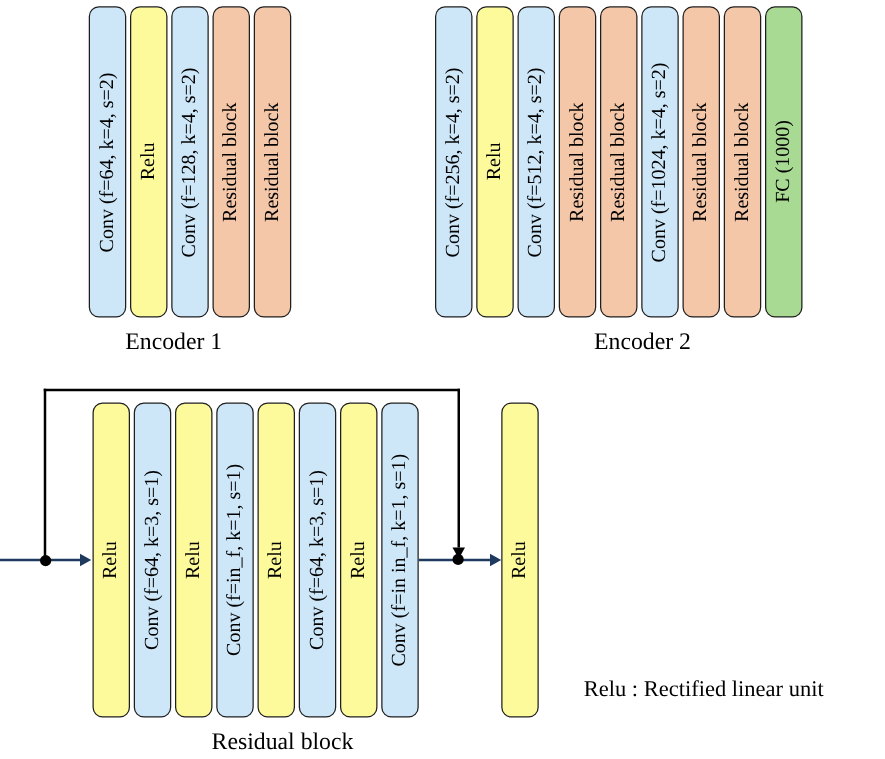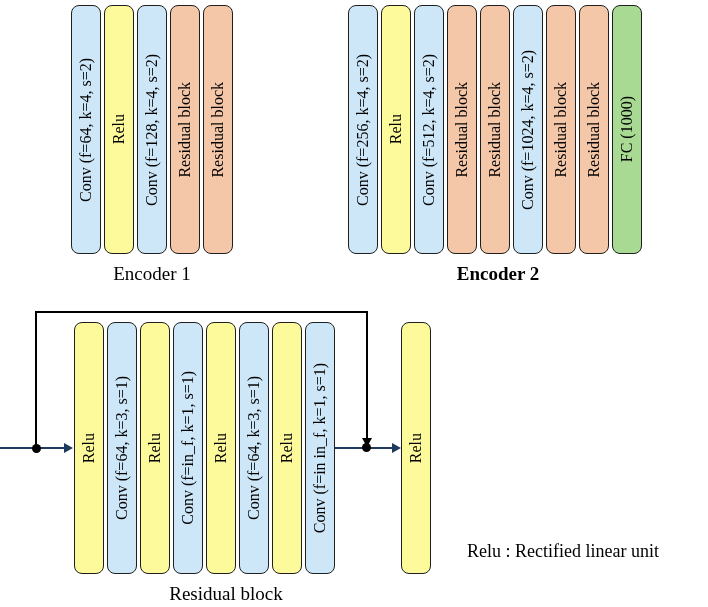--- a/index.html
+++ b/index.html
@@ -98,21 +98,21 @@
       <div class="bar" style="background: rgb(205, 231, 248); border-color: rgb(31, 31, 31);">
         <span class="bar-text">Conv (f=128, k=4, s=2)</span>
       </div>
       <div class="bar" style="background: rgb(244, 199, 168); border-color: rgb(31, 31, 31);">
         <span class="bar-text">Residual block</span>
       </div>
       <div class="bar" style="background: rgb(244, 199, 168); border-color: rgb(31, 31, 31);">
         <span class="bar-text">Residual block</span>
       </div>
     </div>
-  <div class="group-label" style="left:72px; top:263px;">Encoder 1</div>
+  <div class="group-label" style="left:59px; top:263px;">Encoder 1</div>
 
   <div class="group" id="encoder2-bars" style="left:348px; top:5px; height:249px;">
       <div class="bar" style="background: rgb(205, 231, 248); border-color: rgb(31, 31, 31);">
         <span class="bar-text">Conv (f=256, k=4, s=2)</span>
       </div>
       <div class="bar" style="background: rgb(253, 250, 156); border-color: rgb(31, 31, 31);">
         <span class="bar-text">Relu</span>
       </div>
       <div class="bar" style="background: rgb(205, 231, 248); border-color: rgb(31, 31, 31);">
         <span class="bar-text">Conv (f=512, k=4, s=2)</span>
@@ -129,21 +129,21 @@
       <div class="bar" style="background: rgb(244, 199, 168); border-color: rgb(31, 31, 31);">
         <span class="bar-text">Residual block</span>
       </div>
       <div class="bar" style="background: rgb(244, 199, 168); border-color: rgb(31, 31, 31);">
         <span class="bar-text">Residual block</span>
       </div>
       <div class="bar" style="background: rgb(169, 218, 147); border-color: rgb(31, 31, 31);">
         <span class="bar-text">FC (1000)</span>
       </div>
     </div>
-  <div class="group-label" style="left:418px; top:263px;font-weight:bold;">Encoder 2</div>
+  <div class="group-label" style="left:434px; top:263px;">Encoder 2</div>
 
   <div class="group" id="residual-bars" style="left:74px; top:322px; height:252px;">
       <div class="bar" style="background: rgb(253, 250, 156); border-color: rgb(31, 31, 31);">
         <span class="bar-text">Relu</span>
       </div>
       <div class="bar" style="background: rgb(205, 231, 248); border-color: rgb(31, 31, 31);">
         <span class="bar-text">Conv (f=64, k=3, s=1)</span>
       </div>
       <div class="bar" style="background: rgb(253, 250, 156); border-color: rgb(31, 31, 31);">
         <span class="bar-text">Relu</span>

